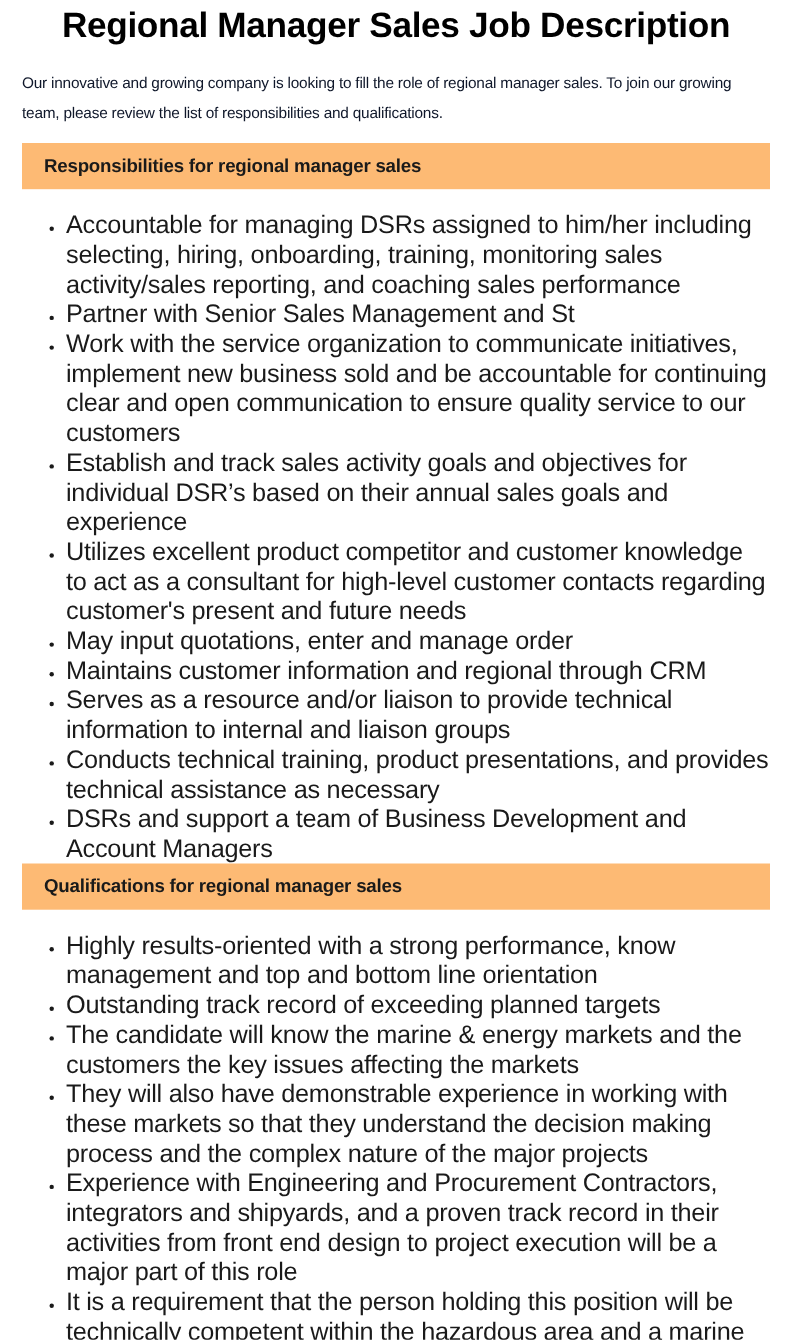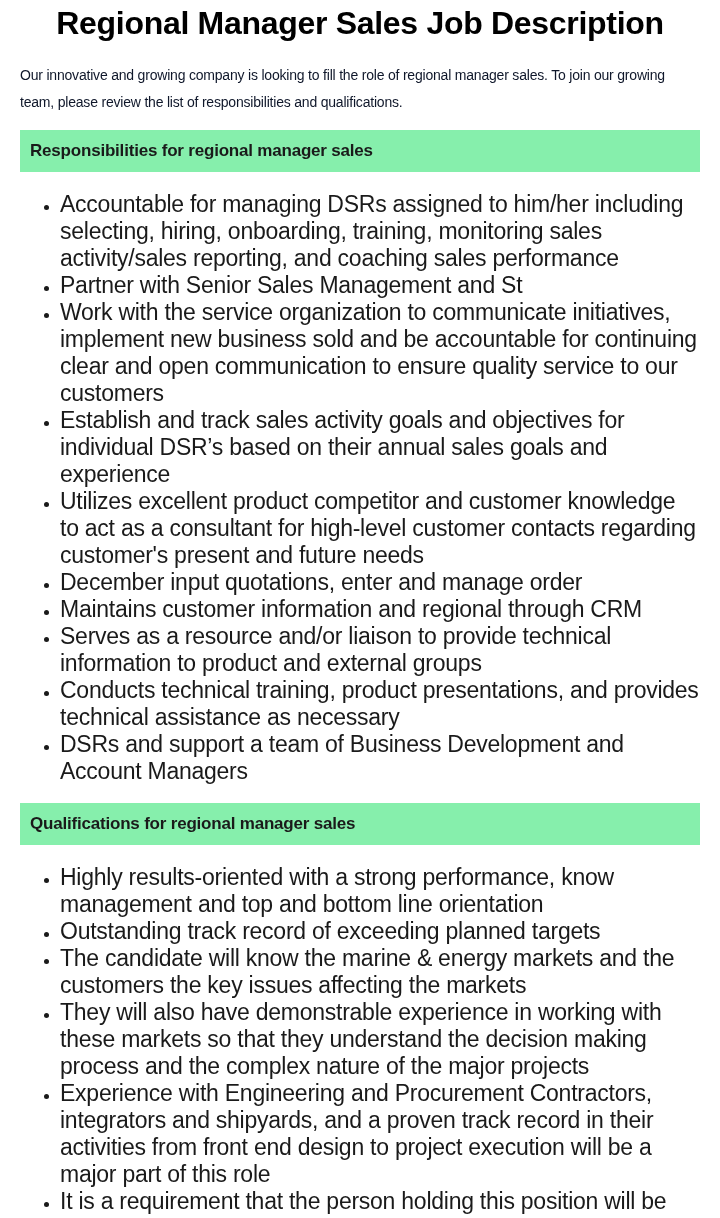--- a/index.html
+++ b/index.html
@@ -22,32 +22,32 @@
       color: #000000;
     }
     .intro {
       margin: 18px 0 0 0;
       font-size: 14px;
       line-height: 27px;
       color: #0f172a;
       letter-spacing: -0.2px;
     }
     .section-header {
-      background: #86efac;
+      background: #fdba74;
       height: 42px;
       display: flex;
       align-items: center;
-      padding-left: 10px;
+      padding-left: 20px;
       font-size: 17px;
       font-weight: bold;
       color: #1a1a1a;
       letter-spacing: -0.2px;
     }
     .section-header.resp { margin-top: 14px; }
-    .section-header.qual { margin-top: 18px; }
+    .section-header.qual { }
     ul {
       margin: 19px 0 0 0;
       padding-left: 40px;
       font-size: 23px;
       line-height: 27px;
       color: #1a1a1a;
       letter-spacing: -0.25px;
     }
     li { margin: 0; padding: 0; }
     li::marker { font-size: 15px; }
@@ -59,23 +59,23 @@
   <h1>Regional Manager Sales Job Description</h1>
   <p class="intro">Our innovative and growing company is looking to fill the role of regional manager sales. To join our growing team, please review the list of responsibilities and qualifications.</p>
 
   <div class="section-header resp">Responsibilities for regional manager sales</div>
   <ul>
     <li>Accountable for managing DSRs assigned to him/her including selecting, hiring, onboarding, training, monitoring sales activity/sales reporting, and coaching sales performance</li>
     <li>Partner with Senior Sales Management and St</li>
     <li>Work with the service organization to communicate initiatives, implement new business sold and be accountable for continuing clear and open communication to ensure quality service to our customers</li>
     <li>Establish and track sales activity goals and objectives for individual DSR’s based on their annual sales goals and experience</li>
     <li>Utilizes excellent product competitor and customer knowledge to act as a consultant for high-level customer contacts regarding customer's present and future needs</li>
-    <li>December input quotations, enter and manage order</li>
+    <li>May input quotations, enter and manage order</li>
     <li>Maintains customer information and regional through CRM</li>
-    <li>Serves as a resource and/or liaison to provide technical information to product and external groups</li>
+    <li>Serves as a resource and/or liaison to provide technical information to internal and liaison groups</li>
     <li>Conducts technical training, product presentations, and provides technical assistance as necessary</li>
     <li>DSRs and support a team of Business Development and Account Managers</li>
   </ul>
 
   <div class="section-header qual">Qualifications for regional manager sales</div>
   <ul>
     <li>Highly results-oriented with a strong performance, know management and top and bottom line orientation</li>
     <li>Outstanding track record of exceeding planned targets</li>
     <li>The candidate will know the marine &amp; energy markets and the customers the key issues affecting the markets</li>
     <li>They will also have demonstrable experience in working with these markets so that they understand the decision making process and the complex nature of the major projects</li>

